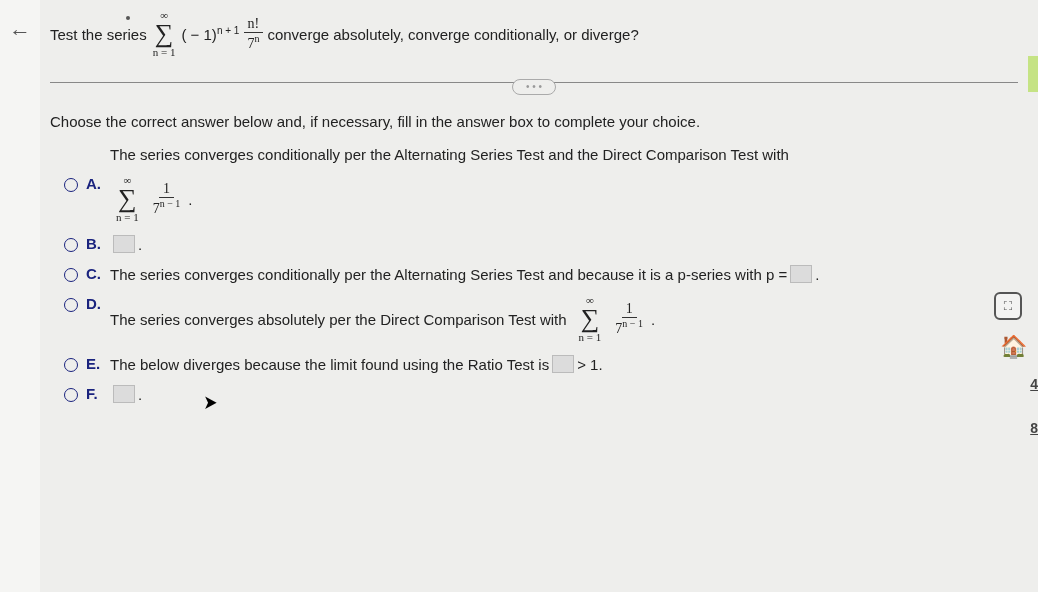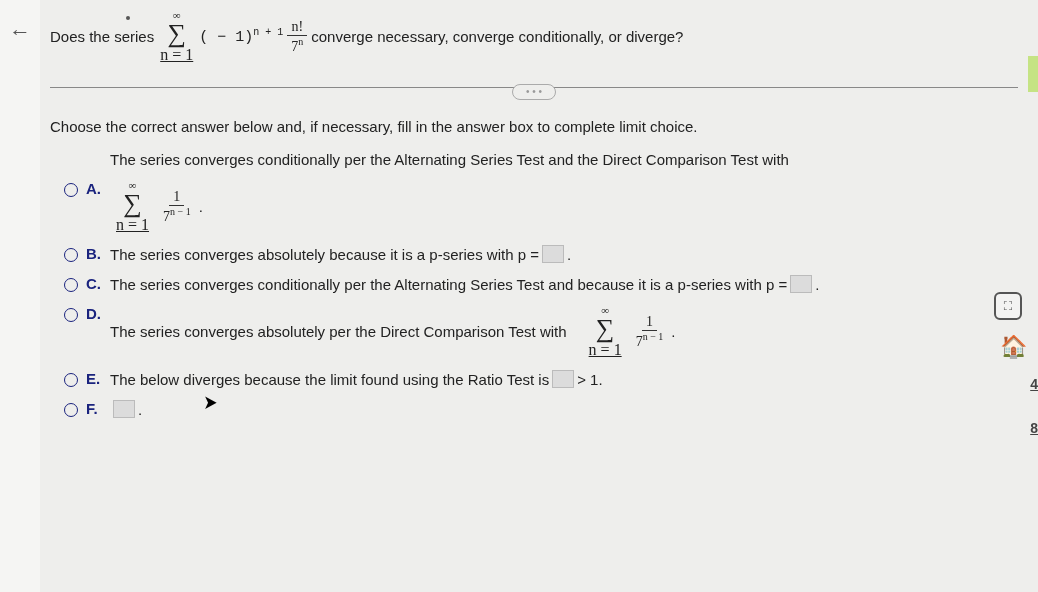--- a/index.html
+++ b/index.html
@@ -40,21 +40,21 @@
     .sigma {
       display: inline-flex;
       flex-direction: column;
       align-items: center;
       font-family: "Times New Roman", serif;
       margin: 0 6px 0 6px;
       line-height: 1;
     }
     .sigma .sup { font-size: 11px; }
     .sigma .sym { font-size: 26px; }
-    .sigma .sub { font-size: 16px; text-decoration: underline; }
+    .sigma .sub { font-size: 11px; }
     .frac {
       display: inline-flex;
       flex-direction: column;
       align-items: center;
       font-family: "Times New Roman", serif;
       margin: 0 4px;
       line-height: 1;
       font-size: 14px;
     }
     .frac .num { border-bottom: 1px solid #333; padding: 0 4px 1px; }
@@ -126,43 +126,43 @@
 </head>
 <body>
 
 <div class="back-col">
   <span>←</span>
 </div>
 
 <div class="content">
 
   <div class="question">
-    <span>Does the series</span>
+    <span>Test the series</span>
     <span class="sigma">
       <span class="sup">∞</span>
       <span class="sym">∑</span>
       <span class="sub">n = 1</span>
     </span>
-    <span style="font-family:Liberation Mono, monospace;">
+    <span style="font-family:Liberation Sans, sans-serif;">
       <span>( − 1)</span><span class="sup-inline">n + 1</span>
     </span>
     <span class="frac">
       <span class="num">n!</span>
       <span class="den">
         <span>7</span><span class="sup-inline">n</span>
       </span>
     </span>
-    <span>converge necessary, converge conditionally, or diverge?</span>
+    <span>converge absolutely, converge conditionally, or diverge?</span>
     <span class="tiny-dot"></span>
   </div>
 
   <hr class="sep">
   <div class="dots-pill">• • •</div>
 
-  <div class="instruction">Choose the correct answer below and, if necessary, fill in the answer box to complete limit choice.</div>
+  <div class="instruction">Choose the correct answer below and, if necessary, fill in the answer box to complete your choice.</div>
 
   <div class="choices">
 
     <div>
       <div class="intro text">The series converges conditionally per the Alternating Series Test and the Direct Comparison Test with</div>
       <div class="choice">
         <div class="radio"></div>
         <div class="label">A.</div>
         <div class="text">
           <span class="sigma">
@@ -178,41 +178,40 @@
           </span>
           <span>.</span>
         </div>
       </div>
     </div>
 
     <div class="choice">
       <div class="radio"></div>
       <div class="label">B.</div>
       <div class="text">
-        <span>The series converges absolutely because it is a p-series with p =</span>
         <span class="box"></span>
         <span>.</span>
       </div>
     </div>
 
     <div class="choice">
       <div class="radio"></div>
       <div class="label">C.</div>
       <div class="text">
         <span>The series converges conditionally per the Alternating Series Test and because it is a p-series with p =</span>
         <span class="box"></span>
         <span>.</span>
       </div>
     </div>
 
     <div class="choice">
       <div class="radio"></div>
       <div class="label">D.</div>
       <div class="text">
-        <span style="margin-right:16px;">The series converges absolutely per the Direct Comparison Test with</span>
+        <span style="margin-right:6px;">The series converges absolutely per the Direct Comparison Test with</span>
         <span class="sigma">
           <span class="sup">∞</span>
           <span class="sym">∑</span>
           <span class="sub">n = 1</span>
         </span>
         <span class="frac">
           <span class="num">1</span>
           <span class="den">
             <span>7</span><span class="sup-inline">n − 1</span>
           </span>

